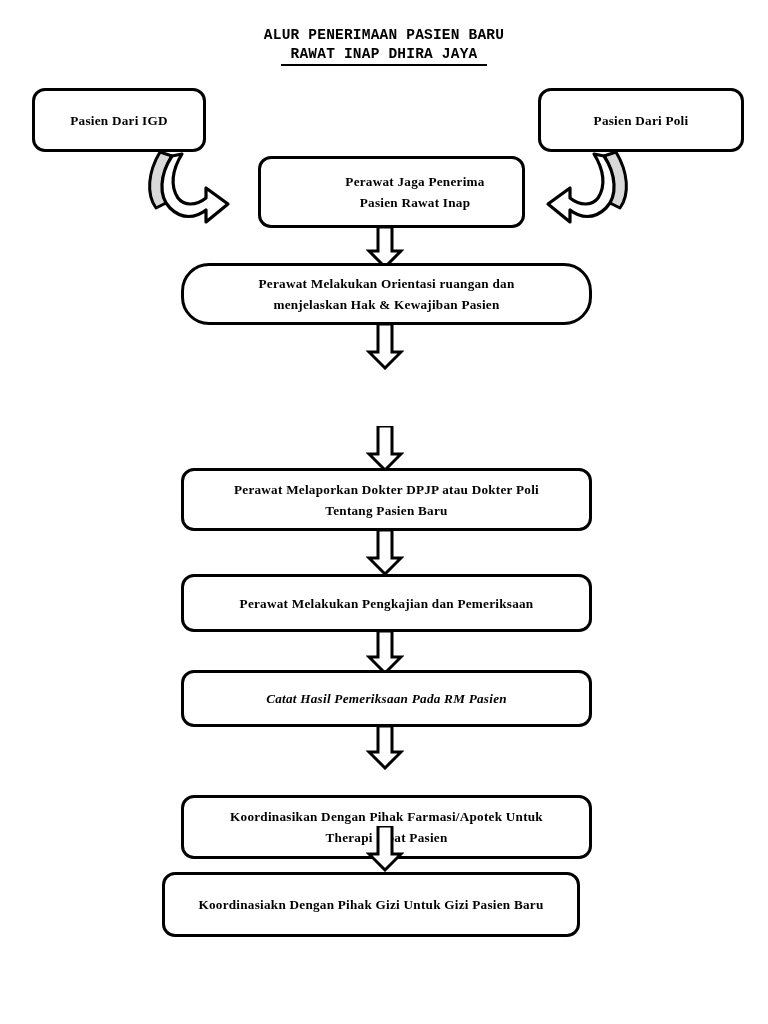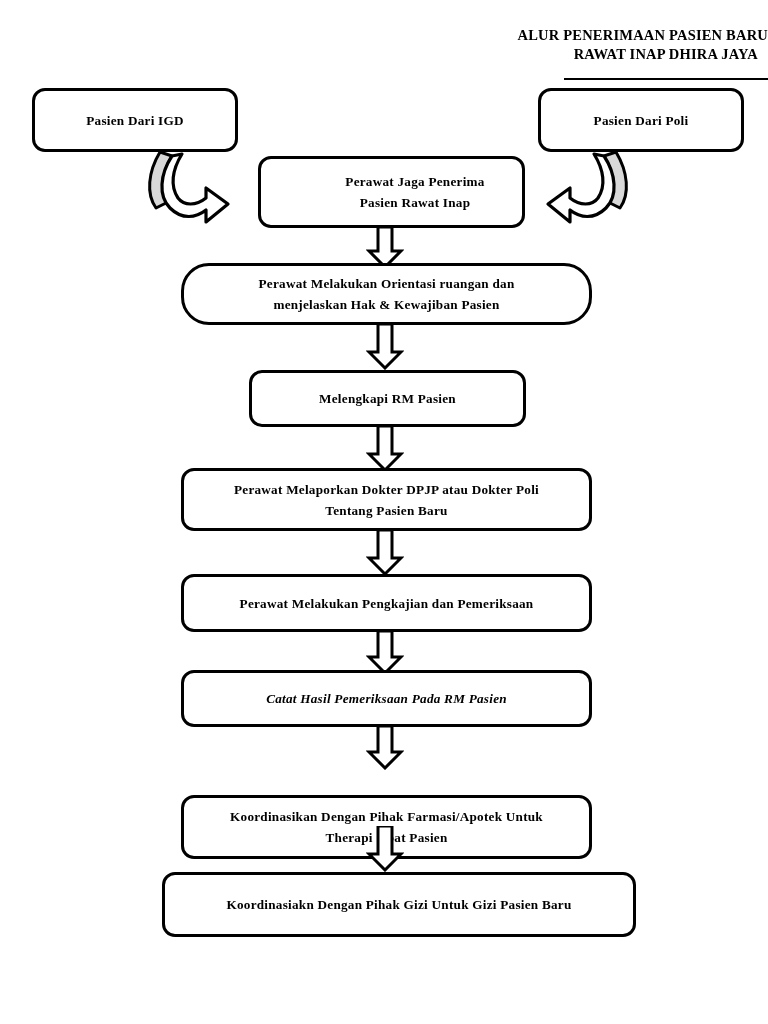--- a/index.html
+++ b/index.html
@@ -25,32 +25,31 @@
 
   
   .title-block {
     position: absolute;
     left: 0;
     top: 26px;
     width: 768px;
     text-align: center;
   }
   .title-line {
-    font-family: Liberation Serif, serif;
+    font-family: Liberation Mono, monospace;
     font-weight: bold;
     font-size: 14.5px;
     letter-spacing: 0.2px;
     line-height: 19px;
     white-space: nowrap;
-    text-align: right;
   }
   .title-line-2 {
     display: inline-block;
     border-bottom: 2.5px solid #000;
-    padding: 0 10px 14px 10px;
+    padding: 0 10px 0 10px;
   }
 
   
   .node {
     position: absolute;
     box-sizing: border-box;
     background: #ffffff;
     border: 3.2px solid #000000;
     border-radius: 13px;
     display: flex;
@@ -83,21 +82,21 @@
 </head>
 <body>
 
 <div id="canvas">
 
   <div class="title-block">
     <div class="title-line">ALUR PENERIMAAN PASIEN BARU</div>
     <div class="title-line"><span class="title-line-2">RAWAT INAP DHIRA JAYA</span></div>
   </div>
 
-  <div class="node" style="left:32px; top:88px; width:206px; height:64px;">
+  <div class="node" style="left:32px; top:88px; width:174px; height:64px;">
     <div class="node-text">Pasien Dari IGD</div>
   </div>
 
   <div class="node" style="left:538px; top:88px; width:206px; height:64px;align-items:center;">
     <div class="node-text">Pasien Dari Poli</div>
   </div>
 
   <div class="curve-arrow" style="left:138px; top:148px;">
     <svg width="96" height="84" viewBox="0 0 96 84" xmlns="http://www.w3.org/2000/svg">
 
@@ -135,23 +134,20 @@
     <div class="node-text">Perawat Melakukan Orientasi ruangan dan
 menjelaskan Hak &amp; Kewajiban Pasien</div>
   </div>
 
   <div class="block-arrow" style="left:366px; top:324px;">
     <svg width="38" height="46" viewBox="0 0 38 46" xmlns="http://www.w3.org/2000/svg">
       <path d="M12,0 L26,0 L26,28 L35,28 L19,44 L3,28 L12,28 Z" fill="#ffffff" stroke="#000000" stroke-width="3" stroke-linejoin="miter"></path>
     </svg>
   </div>
 
-  <div class="node" style="left:249px; top:370px; width:277px; height:57px;">
-    <div class="node-text">Melengkapi RM Pasien</div>
-  </div>
 
   <div class="block-arrow" style="left:366px; top:426px;">
     <svg width="38" height="46" viewBox="0 0 38 46" xmlns="http://www.w3.org/2000/svg">
       <path d="M12,0 L26,0 L26,28 L35,28 L19,44 L3,28 L12,28 Z" fill="#ffffff" stroke="#000000" stroke-width="3" stroke-linejoin="miter"></path>
     </svg>
   </div>
 
   <div class="node" style="left:181px; top:468px; width:411px; height:63px;">
     <div class="node-text">Perawat Melaporkan Dokter DPJP atau Dokter Poli
 Tentang Pasien Baru</div>
@@ -187,17 +183,17 @@
     <div class="node-text">Koordinasikan Dengan Pihak Farmasi/Apotek Untuk
 Therapi Obat Pasien</div>
   </div>
 
   <div class="block-arrow" style="left:366px; top:826px;">
     <svg width="38" height="46" viewBox="0 0 38 46" xmlns="http://www.w3.org/2000/svg">
       <path d="M12,0 L26,0 L26,28 L35,28 L19,44 L3,28 L12,28 Z" fill="#ffffff" stroke="#000000" stroke-width="3" stroke-linejoin="miter"></path>
     </svg>
   </div>
 
-  <div class="node" style="left:162px; top:872px; width:474px; height:65px;">
+  <div class="node" style="left:162px; top:872px; width:418px; height:65px;">
     <div class="node-text">Koordinasiakn Dengan Pihak Gizi Untuk Gizi Pasien Baru</div>
   </div>
 
 </div>
 
 </body></html>

